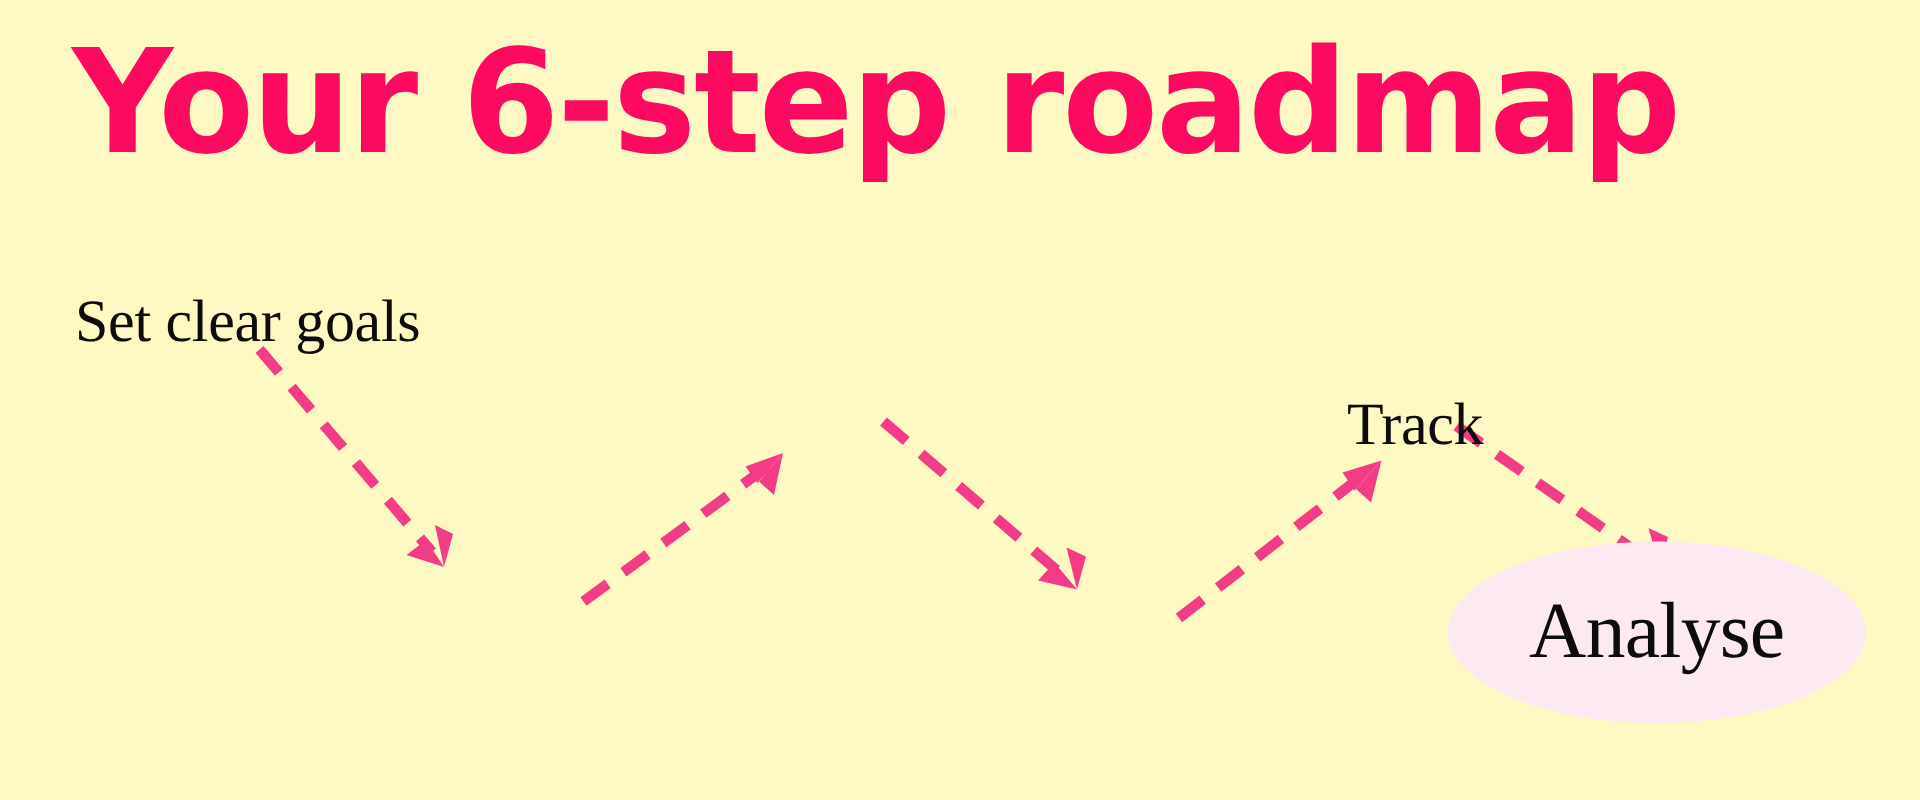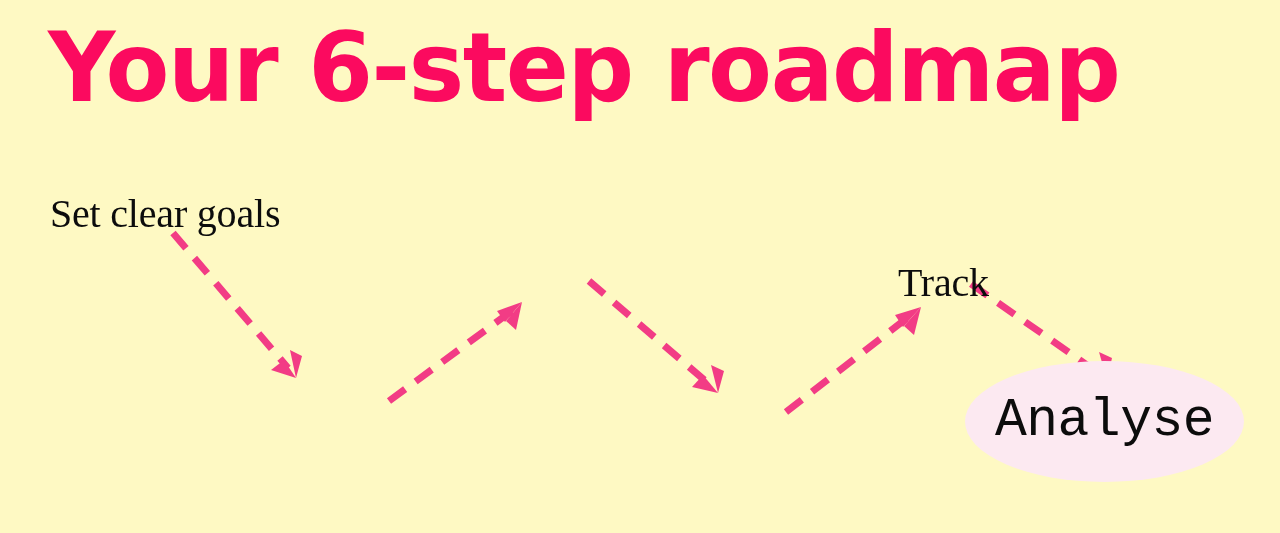--- a/index.html
+++ b/index.html
@@ -62,21 +62,21 @@
   }
   #step-6 {
     position: absolute;
     left: 965px;
     top: 361px;
     width: 279px;
     height: 121px;
     display: flex;
     align-items: center;
     justify-content: center;
-    font-family: Liberation Mono, monospace;
+    font-family: Liberation Serif, serif;
     font-weight: 400;
     font-size: 53px;
     line-height: 1;
     color: #0c0c0c;
     letter-spacing: -0.5px;
     white-space: nowrap;
   }
 
   
   #arrows {

